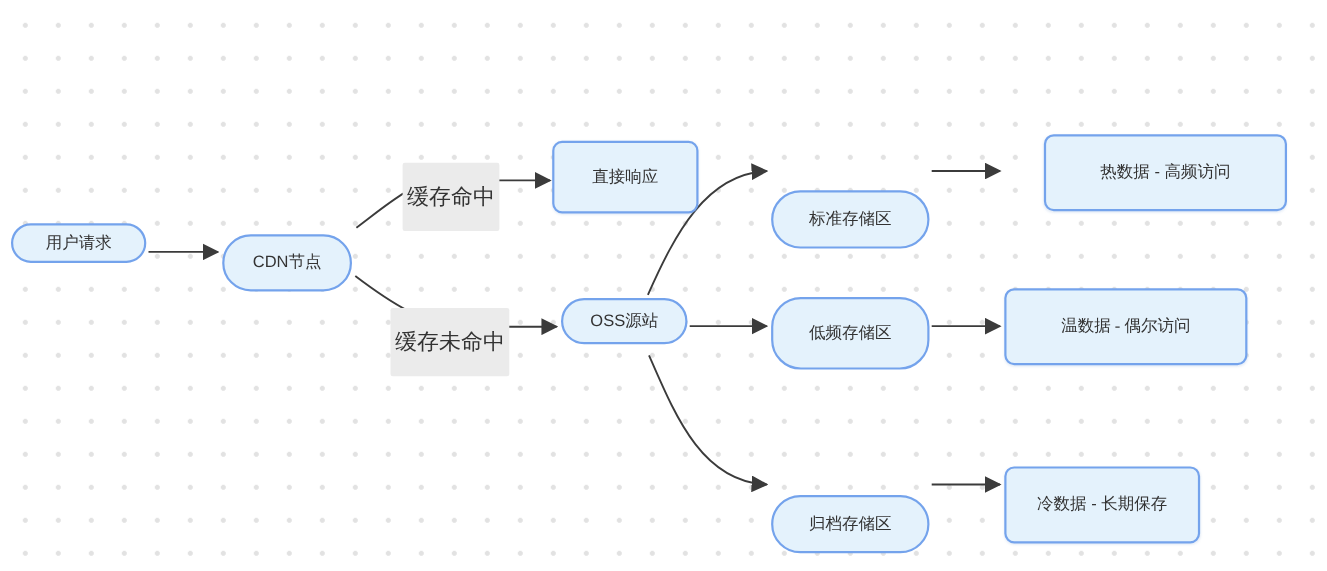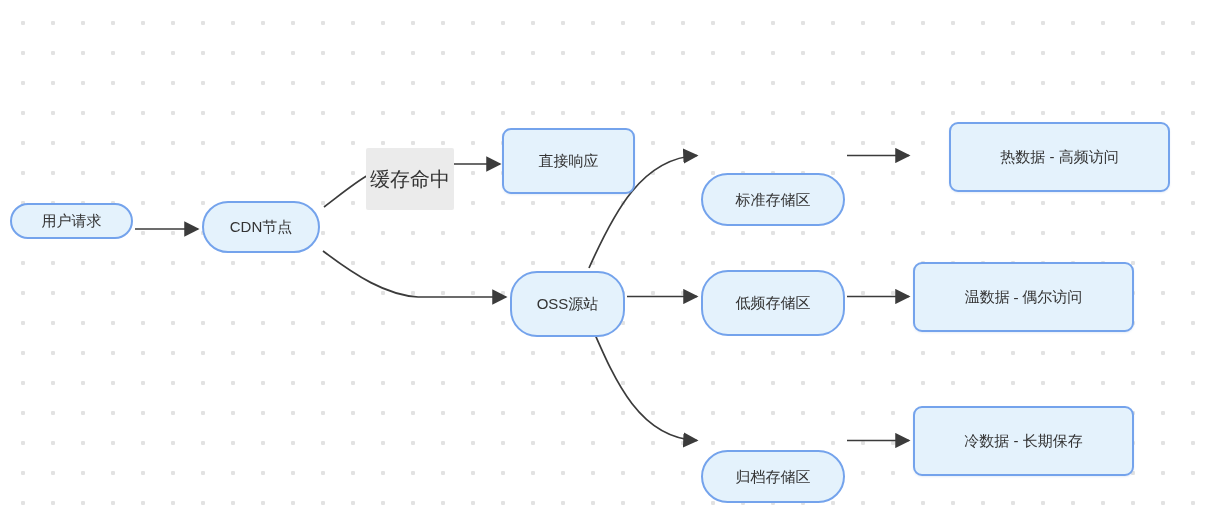--- a/index.html
+++ b/index.html
@@ -41,29 +41,29 @@
     color: #333333;
     font-size: 15px;
     line-height: 1.2;
     white-space: nowrap;
     text-align: center;
   }
   .node.stadium { border-radius: 27px; }
   .node.rect { border-radius: 9px; box-shadow: 0 1px 2px rgba(120,160,210,0.18); }
 
   #n-user     { left: 10px;  top: 203px; width: 123px; height: 36px; }
-  #n-cdn      { left: 202px; top: 201px; width: 118px; height: 52px; }
+  #n-cdn      { left: 202px; top: 213px; width: 118px; height: 52px; }
   #n-direct   { left: 502px; top: 128px; width: 133px; height: 66px; }
-  #n-oss      { left: 510px; top: 271px; width: 115px; height: 66px; text-align: center; }
+  #n-oss      { left: 510px; top: 271px; width: 115px; height: 42px; text-align: center; }
   #n-standard { left: 701px; top: 129px; width: 144px; height: 53px; margin-top: 44px; }
   #n-lowfreq  { left: 701px; top: 270px; width: 144px; height: 66px; font-family: Liberation Serif, serif; }
   #n-archive  { left: 701px; top: 414px; width: 144px; height: 53px; margin-top: 36px; }
   #n-hot      { left: 949px; top: 122px; width: 221px; height: 70px; }
   #n-warm     { left: 913px; top: 262px; width: 221px; height: 70px; font-family: Liberation Serif, serif; }
-  #n-cold     { left: 913px; top: 406px; width: 221px; height: 70px; }
+  #n-cold     { left: 913px; top: 424px; width: 178px; height: 70px; }
 
   .edge-label {
     position: absolute;
     background: #ebebeb;
     color: #333333;
     font-size: 20px;
     line-height: 28px;
     padding: 17px 4px;
     border-radius: 2px;
     white-space: nowrap;
@@ -87,20 +87,21 @@
     <path class="edge" d="M323,251 C356,276 386,295 418,297 H506" marker-end="url(#arrowhead)"></path>
     <path class="edge" d="M589,268 C614,212 642,158 697,155.5" marker-end="url(#arrowhead)"></path>
     <path class="edge" d="M627,296.5 H697" marker-end="url(#arrowhead)"></path>
     <path class="edge" d="M590,323 C614,378 638,438 697,440.5" marker-end="url(#arrowhead)"></path>
     <path class="edge" d="M847,155.5 H909" marker-end="url(#arrowhead)"></path>
     <path class="edge" d="M847,296.5 H909" marker-end="url(#arrowhead)"></path>
     <path class="edge" d="M847,440.5 H909" marker-end="url(#arrowhead)"></path>
   </svg>
 
   <div class="edge-label" id="lbl-hit">缓存命中</div>
+  <div class="edge-label" id="lbl-miss">缓存未命中</div>
 
   <div class="node stadium" id="n-user">用户请求</div>
   <div class="node stadium" id="n-cdn">CDN节点</div>
   <div class="node rect" id="n-direct">直接响应</div>
   <div class="node stadium" id="n-oss">OSS源站</div>
   <div class="node stadium" id="n-standard">标准存储区</div>
   <div class="node stadium" id="n-lowfreq">低频存储区</div>
   <div class="node stadium" id="n-archive">归档存储区</div>
   <div class="node rect" id="n-hot">热数据 - 高频访问</div>
   <div class="node rect" id="n-warm">温数据 - 偶尔访问</div>

